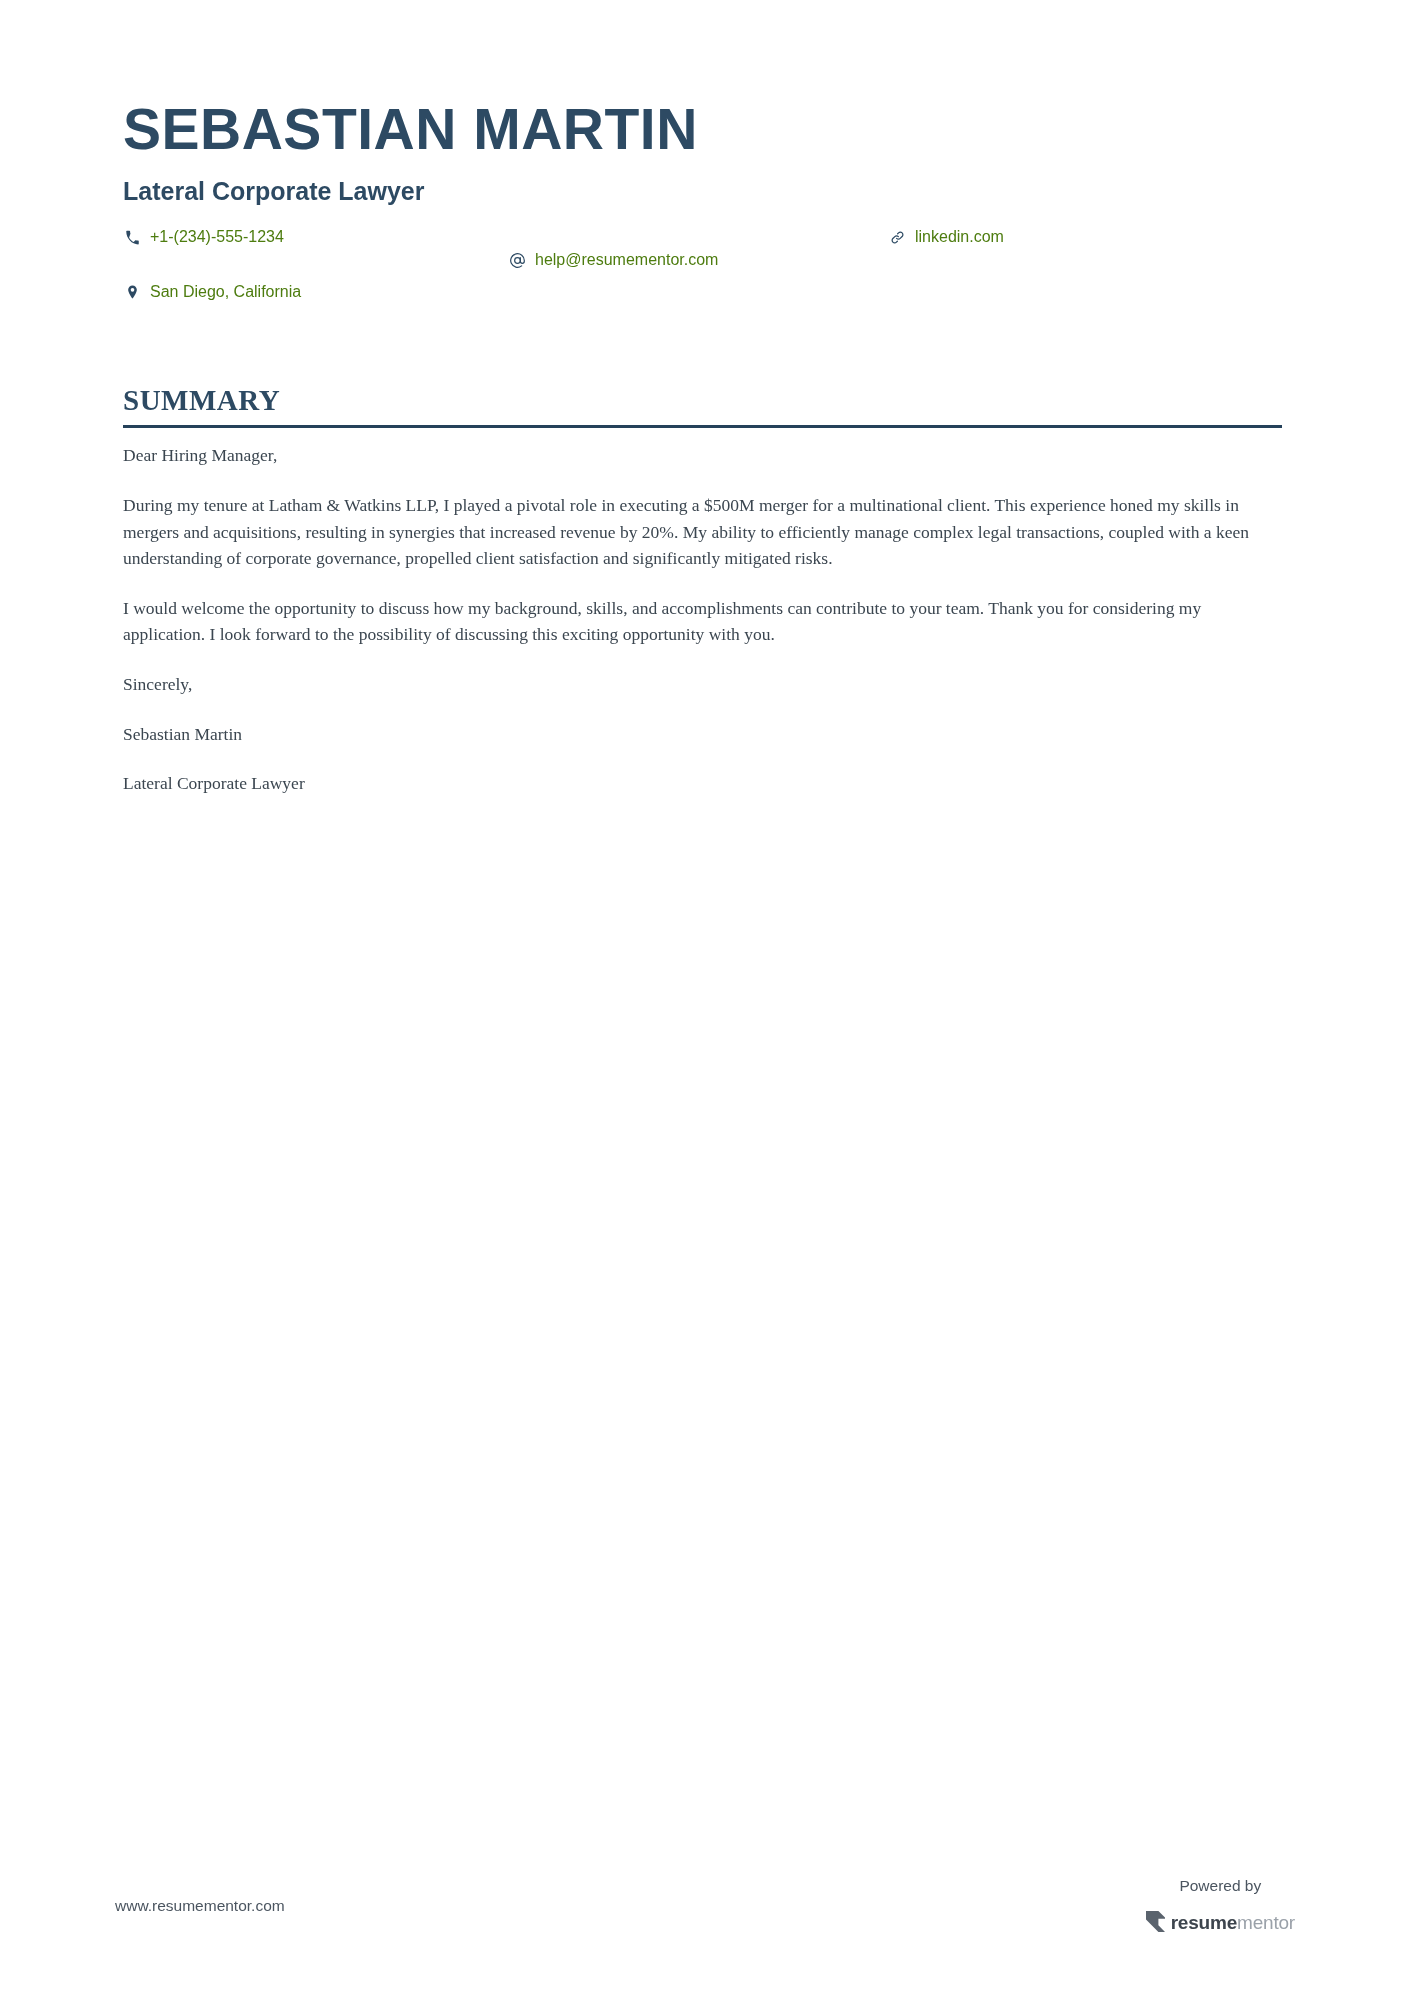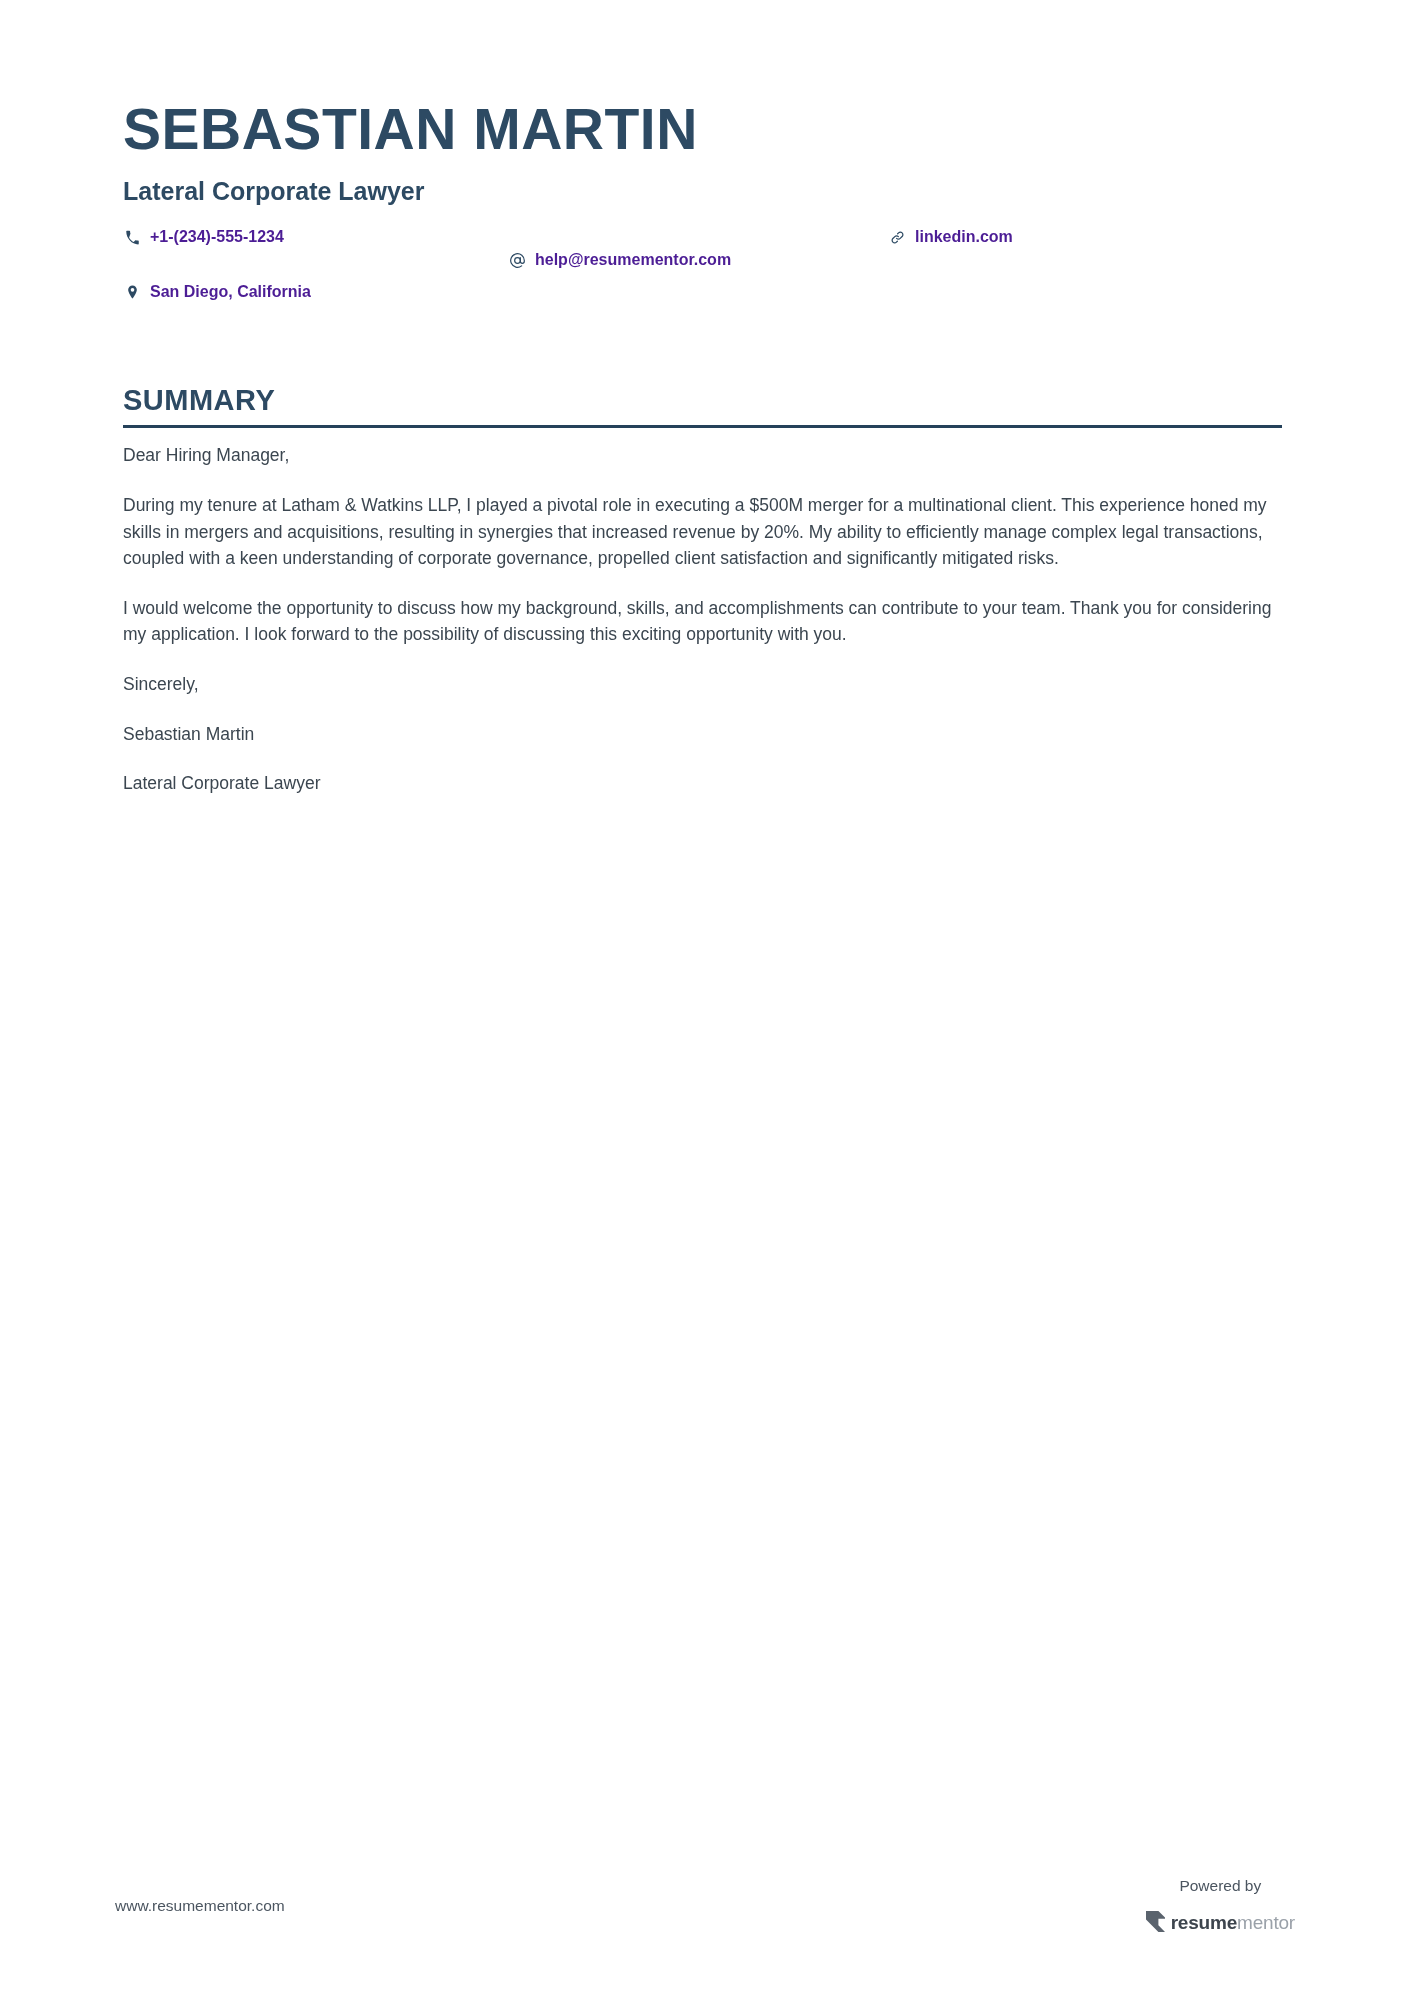--- a/index.html
+++ b/index.html
@@ -54,22 +54,22 @@
   }
   .contact-row {
     display: flex;
     align-items: flex-start;
     margin-bottom: 13px;
   }
   .contact-item {
     display: flex;
     align-items: center;
     font-size: 16px;
-    font-weight: 700;
-    color: #4c1d95;
+    font-weight: 400;
+    color: #4d7c0f;
     line-height: 1;
     white-space: nowrap;
   }
   .contact-item.col-1 { width: 385px; }
   .contact-item.col-2 { width: 380px; margin-top: 23px; }
   .contact-item.col-3 { width: 300px; }
 
   .ci-icon {
     display: inline-flex;
     align-items: center;
@@ -80,20 +80,21 @@
     flex: 0 0 auto;
     color: #2d4a63;
   }
   .ci-icon svg { display: block; }
 
   
   .section {
     position: absolute;
     left: 123px;
     width: 1159px;
+    font-family: Liberation Serif, serif;
   }
   .section-summary { top: 385px; }
 
   .section-title {
     font-size: 29px;
     font-weight: 700;
     letter-spacing: 0.5px;
     color: #2d4a63;
     margin: 0;
     line-height: 1.05;

